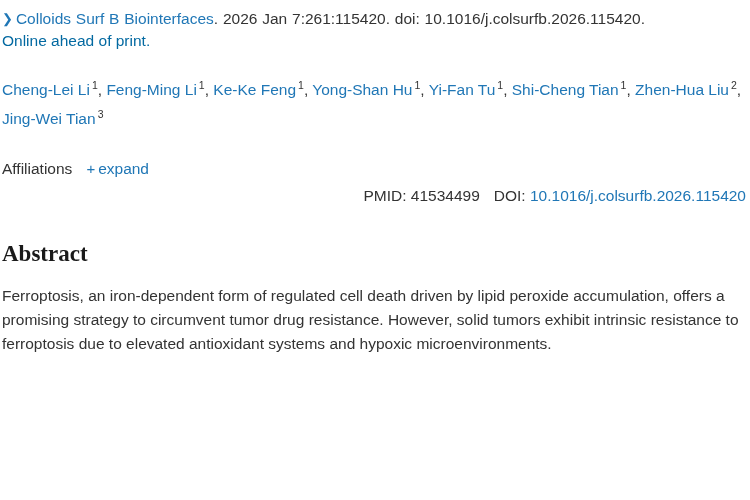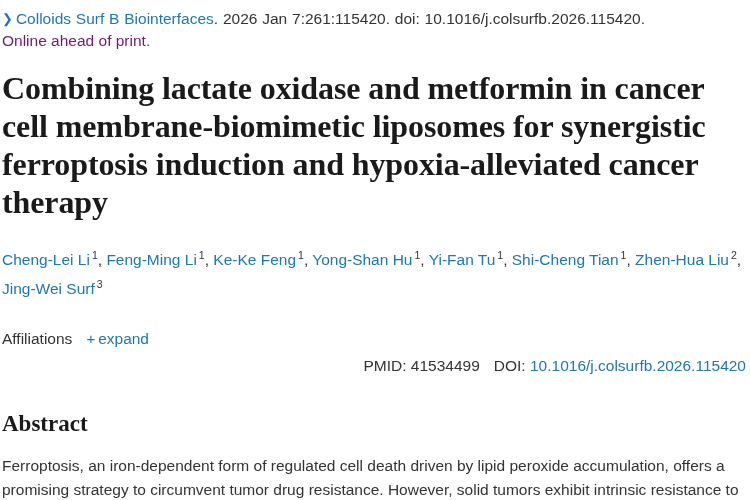--- a/index.html
+++ b/index.html
@@ -37,21 +37,21 @@
   .journal {
     color: #2077b6;
     text-decoration: none;
     cursor: pointer;
     text-align: center;
   }
   .cit-rest { color: #333333; }
   .online-ahead {
     font-size: 15.5px;
     line-height: 21px;
-    color: #701a75;
+    color: #0369a1;
     padding: 0 4px 0 2px;
   }
 
   
   .title {
     font-family: "Liberation Serif", serif;
     font-size: 32px;
     line-height: 38px;
     font-weight: bold;
     color: #1a1a1a;
@@ -146,31 +146,30 @@
 </head>
 <body>
 
 <div class="page">
 
   <div class="cit-line">
     <span class="chevron">❯</span><a class="journal">Colloids Surf B Biointerfaces</a><span class="cit-rest">. 2026 Jan 7:261:115420. doi: 10.1016/j.colsurfb.2026.115420.</span>
   </div>
   <div class="online-ahead">Online ahead of print.</div>
 
-  <h1 class="title">Combining lactate oxidase and metformin in cancer cell membrane-biomimetic liposomes for synergistic ferroptosis induction and hypoxia-alleviated cancer therapy</h1>
 
   <div class="authors">
     <span><a class="author">Cheng-Lei Li</a><sup class="sup">1</sup><span class="comma">,</span></span>
     <span><a class="author">Feng-Ming Li</a><sup class="sup">1</sup><span class="comma">,</span></span>
     <span><a class="author">Ke-Ke Feng</a><sup class="sup">1</sup><span class="comma">,</span></span>
     <span><a class="author">Yong-Shan Hu</a><sup class="sup">1</sup><span class="comma">,</span></span>
     <span><a class="author">Yi-Fan Tu</a><sup class="sup">1</sup><span class="comma">,</span></span>
     <span><a class="author">Shi-Cheng Tian</a><sup class="sup">1</sup><span class="comma">,</span></span>
     <span><a class="author">Zhen-Hua Liu</a><sup class="sup">2</sup><span class="comma">,</span></span>
-    <span><a class="author">Jing-Wei Surf</a><sup class="sup">3</sup></span>
+    <span><a class="author">Jing-Wei Tian</a><sup class="sup">3</sup></span>
   </div>
 
   <div class="affil-row">
     <span class="affil-label">Affiliations</span>
     <button class="expand-btn"><span class="plus">+</span><span>expand</span></button>
   </div>
 
   <div class="ids">
     <span>PMID:</span>
     <span>41534499</span><span class="id-gap"></span><span>DOI:</span>

